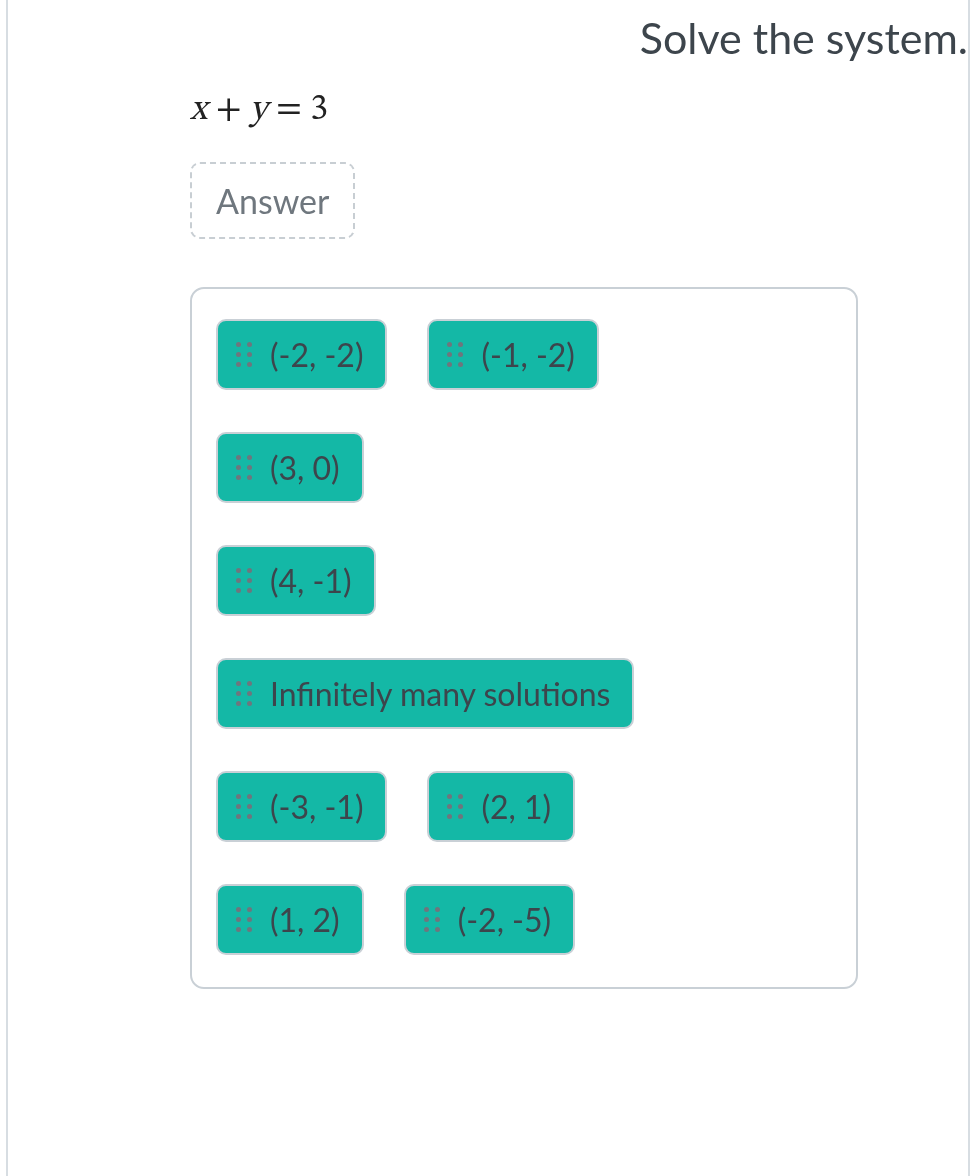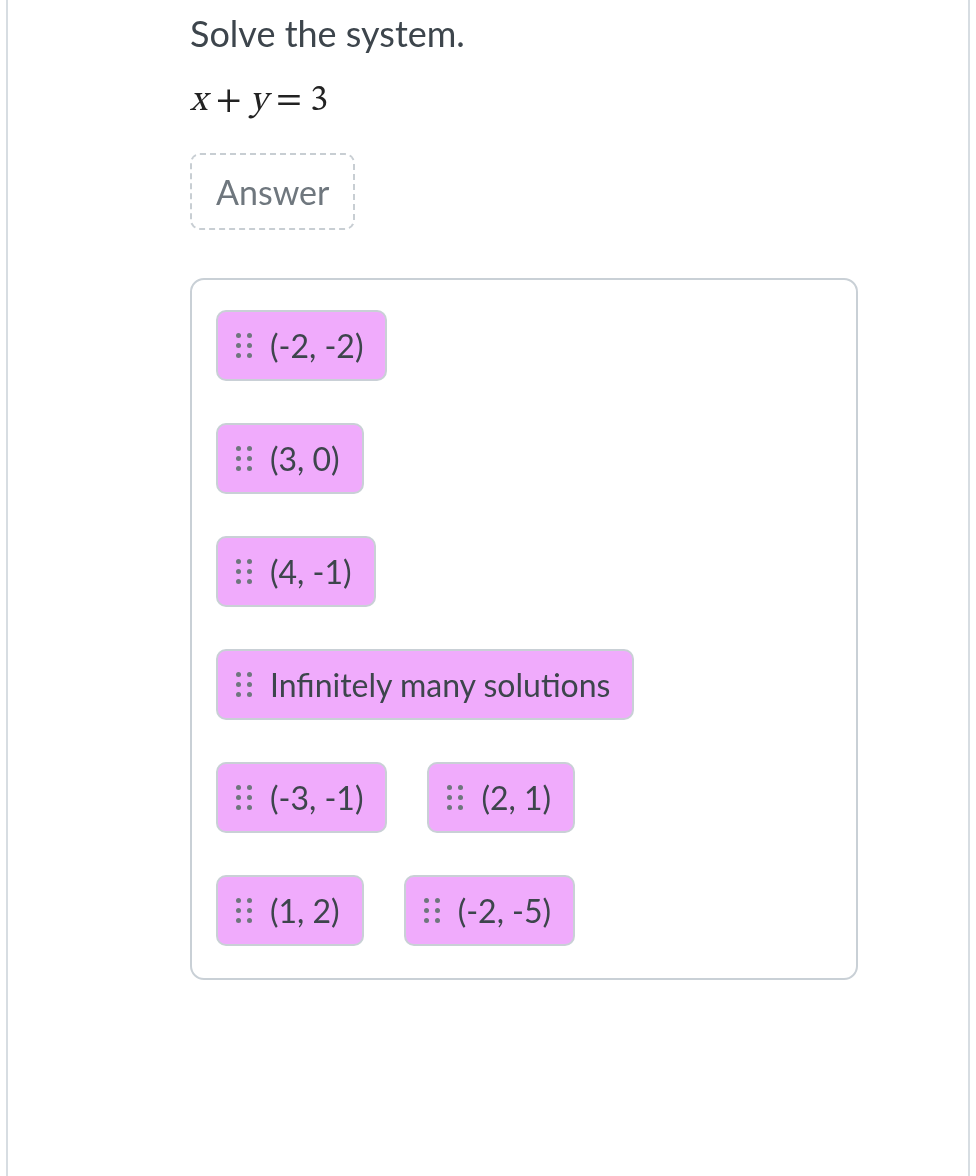--- a/index.html
+++ b/index.html
@@ -15,24 +15,25 @@
     border-left: 2px solid #d7dde2;
     border-right: 2px solid #d7dde2;
     min-height: 1176px;
     padding: 0;
     margin: 0 6px;
   }
   .content {
     padding: 0 0 40px 182px;
   }
   .prompt {
-    font-size: 36px;
+    font-size: 43px;
     color: #3d454c;
     padding-top: 10px;
     line-height: 1.3;
+    text-align: right;
   }
   .equations {
     font-family: "Cambria Math", "STIX Two Math", "Latin Modern Math", Georgia, serif;
     font-size: 36px;
     color: #222;
     margin-top: 20px;
     line-height: 1.35;
   }
   .eq-line { white-space: nowrap; }
   .mi { font-style: italic; }
@@ -62,21 +63,21 @@
   .chip {
     display: inline-flex;
     align-items: center;
     border: 2px solid #c9d0d6;
     border-radius: 10px;
     padding: 14px 22px 14px 18px;
     font-size: 32px;
     color: #3d454c;
     cursor: grab;
     user-select: none;
-    background: #f0abfc;
+    background: #14b8a6;
   }
   .chip .label { white-space: nowrap; }
   .drag-dots {
     width: 20px;
     height: 28px;
     margin-right: 14px;
     display: grid;
     grid-template-columns: repeat(2, 5px);
     grid-template-rows: repeat(3, 5px);
     gap: 5px 6px;
@@ -111,20 +112,31 @@
           <span class="drag-dots">
               <span></span>
               <span></span>
               <span></span>
               <span></span>
               <span></span>
               <span></span>
             </span>
           <span class="label">(-2, -2)</span>
         </div>
+        <div class="chip">
+          <span class="drag-dots">
+              <span></span>
+              <span></span>
+              <span></span>
+              <span></span>
+              <span></span>
+              <span></span>
+            </span>
+          <span class="label">(-1, -2)</span>
+        </div>
       </div>
 
       <div class="row">
         <div class="chip">
           <span class="drag-dots">
               <span></span>
               <span></span>
               <span></span>
               <span></span>
               <span></span>

